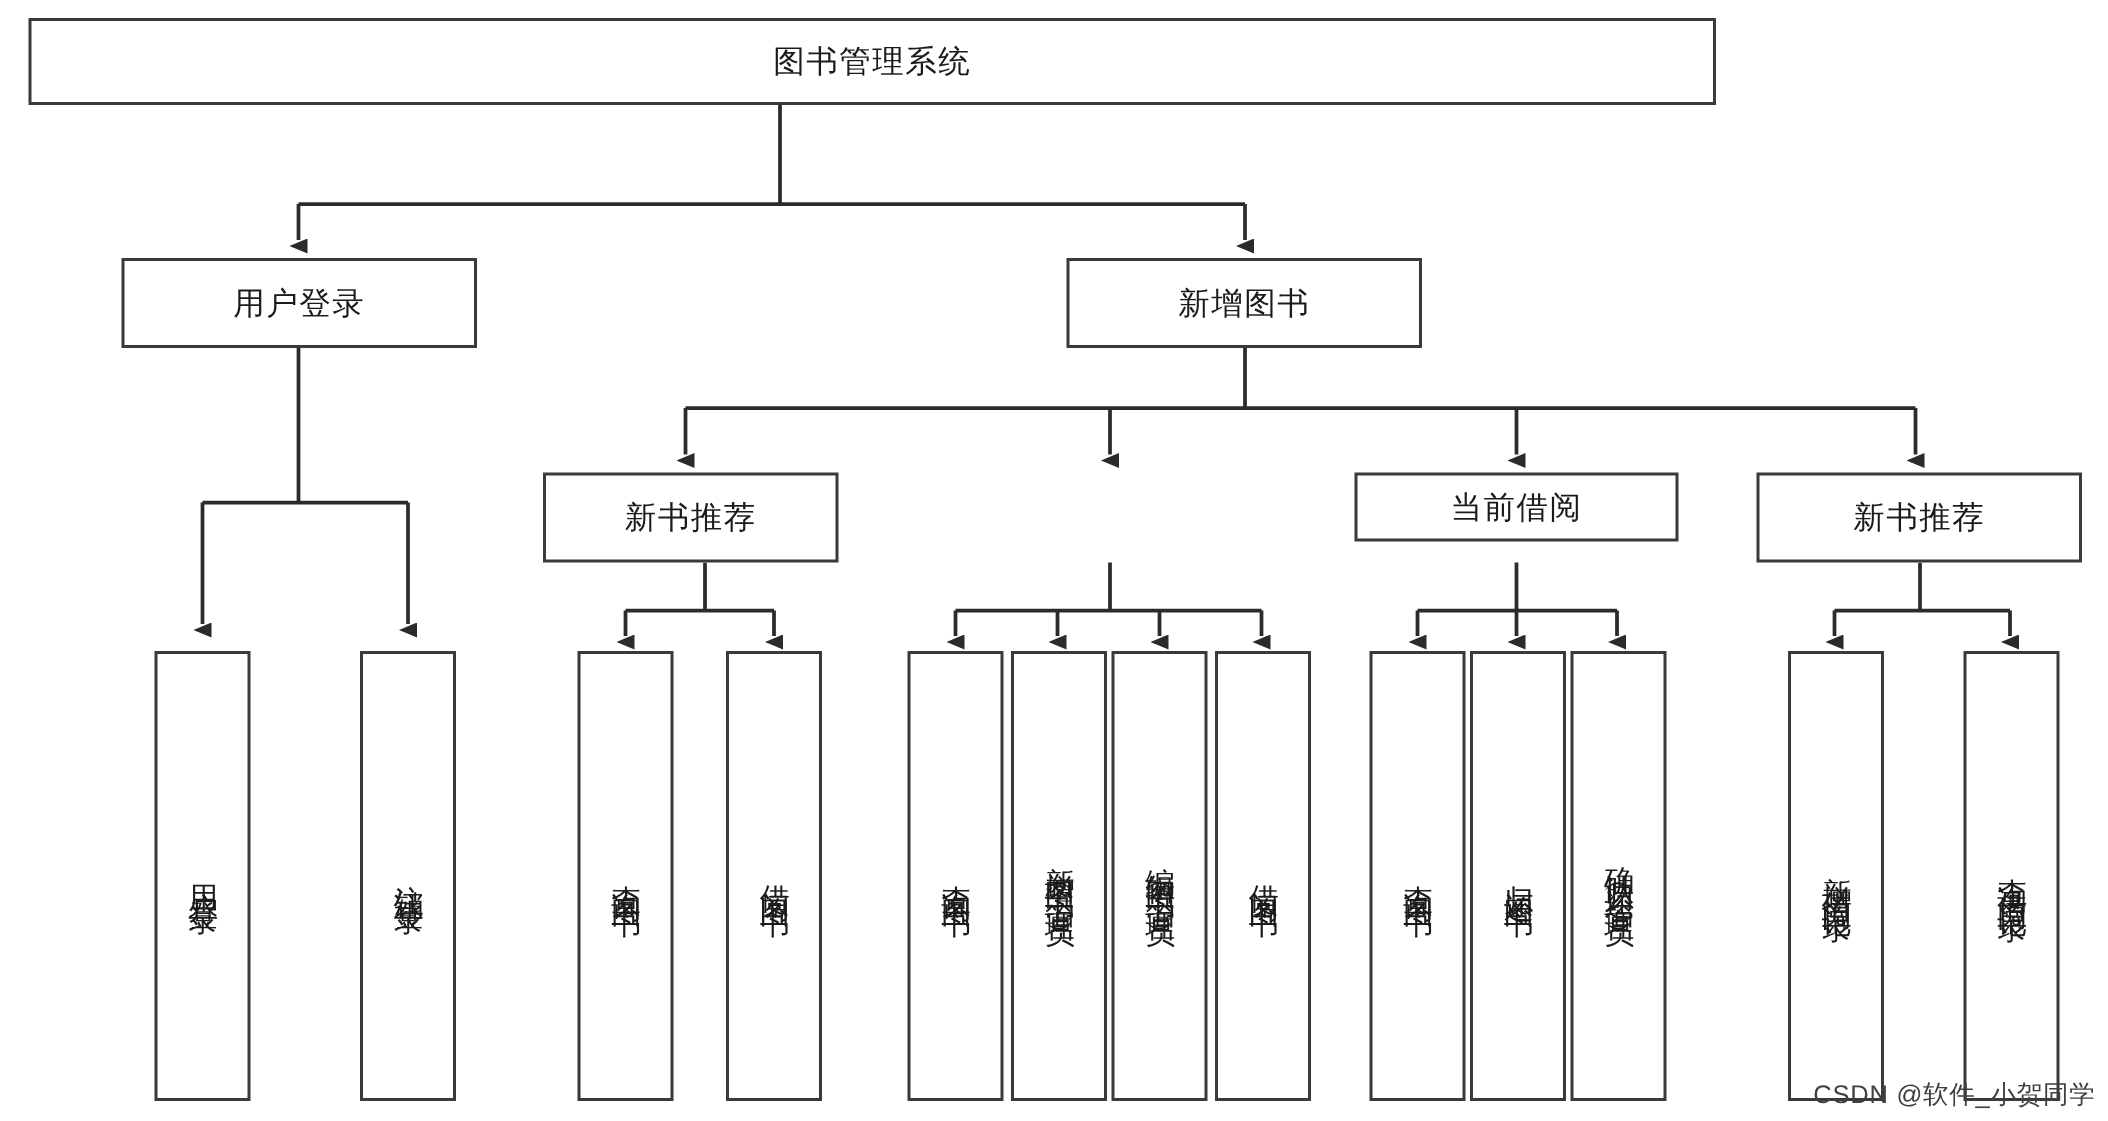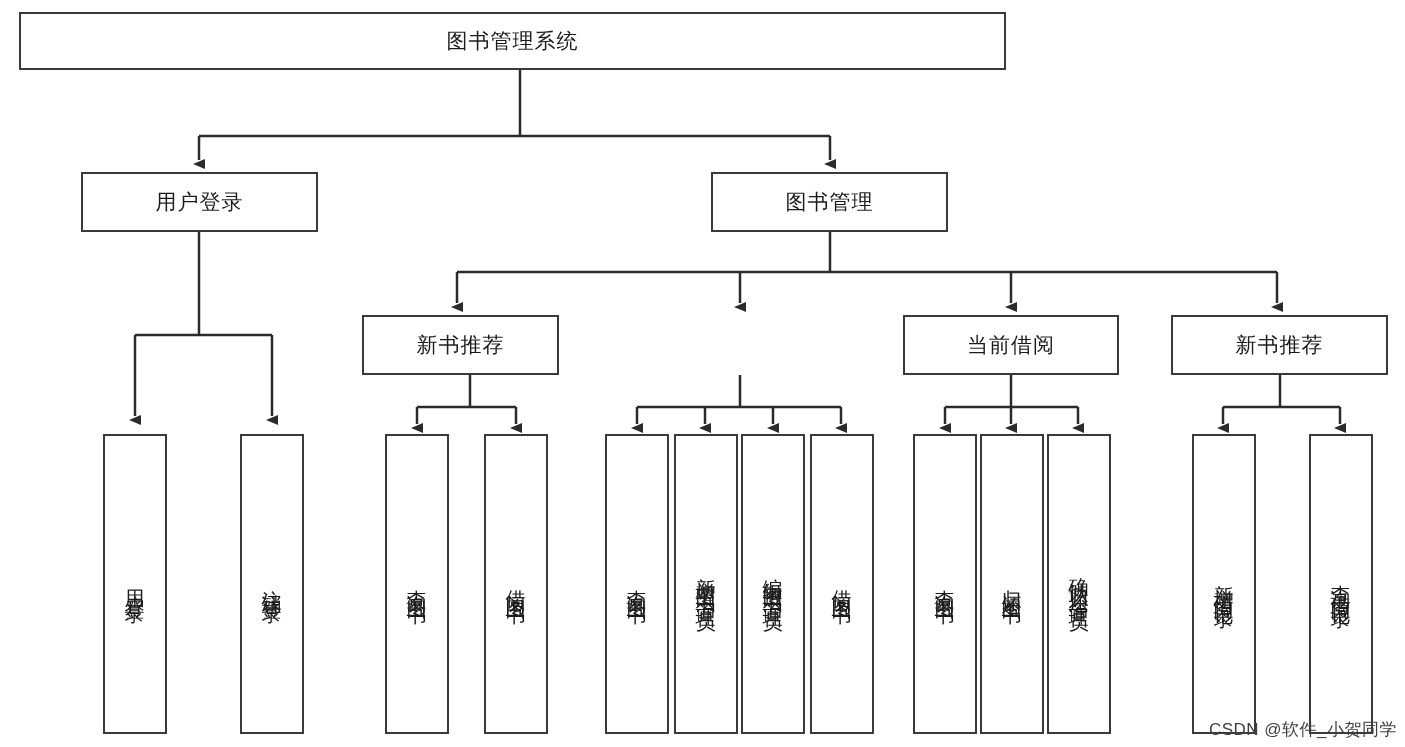--- a/index.html
+++ b/index.html
@@ -112,35 +112,35 @@
       <path d="M 1011 407 L 1011 424" marker-end="url(#arrow)"></path>
       <path d="M 1078 407 L 1078 424" marker-end="url(#arrow)"></path>
 
       <path d="M 1280 375 L 1280 407"></path>
       <path d="M 1223 407 L 1340 407"></path>
       <path d="M 1223 407 L 1223 424" marker-end="url(#arrow)"></path>
       <path d="M 1340 407 L 1340 424" marker-end="url(#arrow)"></path>
     </g>
   </svg>
 
-  <div class="node h" style="left:19px; top:12px; width:987px; height:58px;">
+  <div class="node h" style="left:19px; top:12px; width:1125px; height:58px;">
     <span>图书管理系统</span>
   </div>
 
   <div class="node h" style="left:81px; top:172px; width:237px; height:60px;">
     <span>用户登录</span>
   </div>
   <div class="node h" style="left:711px; top:172px; width:237px; height:60px;">
-    <span>图书管理</span>
+    <span>新增图书</span>
   </div>
 
   <div class="node h" style="left:362px; top:315px; width:197px; height:60px;">
     <span>新书推荐</span>
   </div>
-  <div class="node h" style="left:903px; top:315px; width:216px; height:60px;">
+  <div class="node h" style="left:903px; top:315px; width:216px; height:46px;">
     <span>当前借阅</span>
   </div>
   <div class="node h" style="left:1171px; top:315px; width:217px; height:60px;">
     <span>新书推荐</span>
   </div>
 
   <div class="node v" style="left:103px; top:434px; width:64px; height:300px;">
     <span class="vtext">用户登录</span>
   </div>
   <div class="node v" style="left:240px; top:434px; width:64px; height:300px;">

